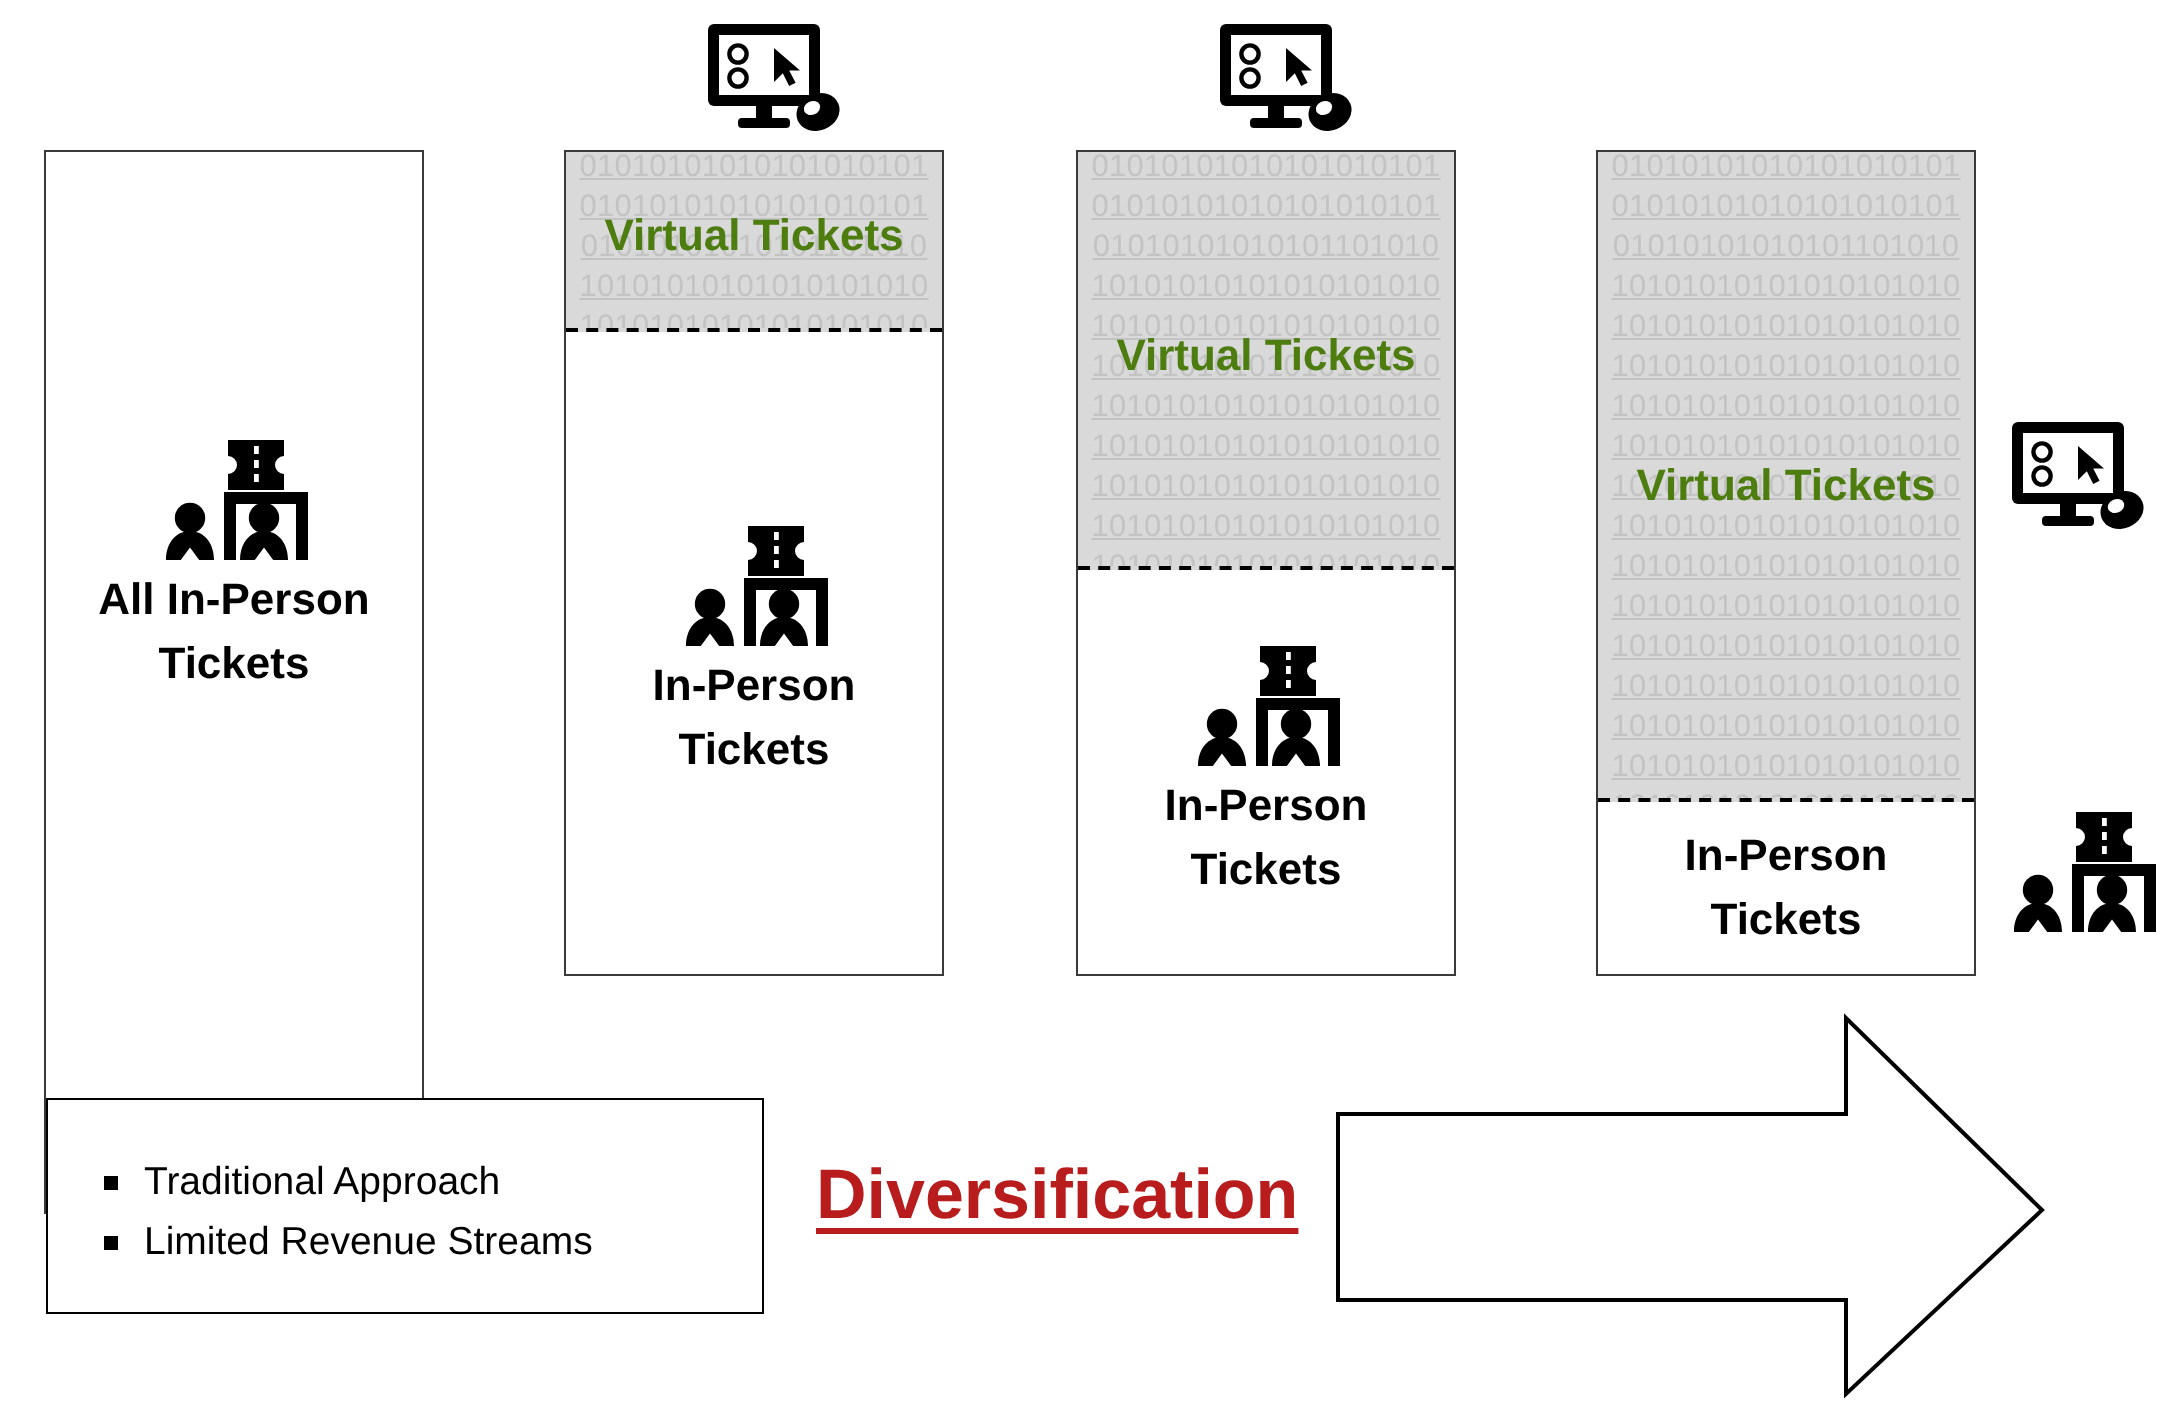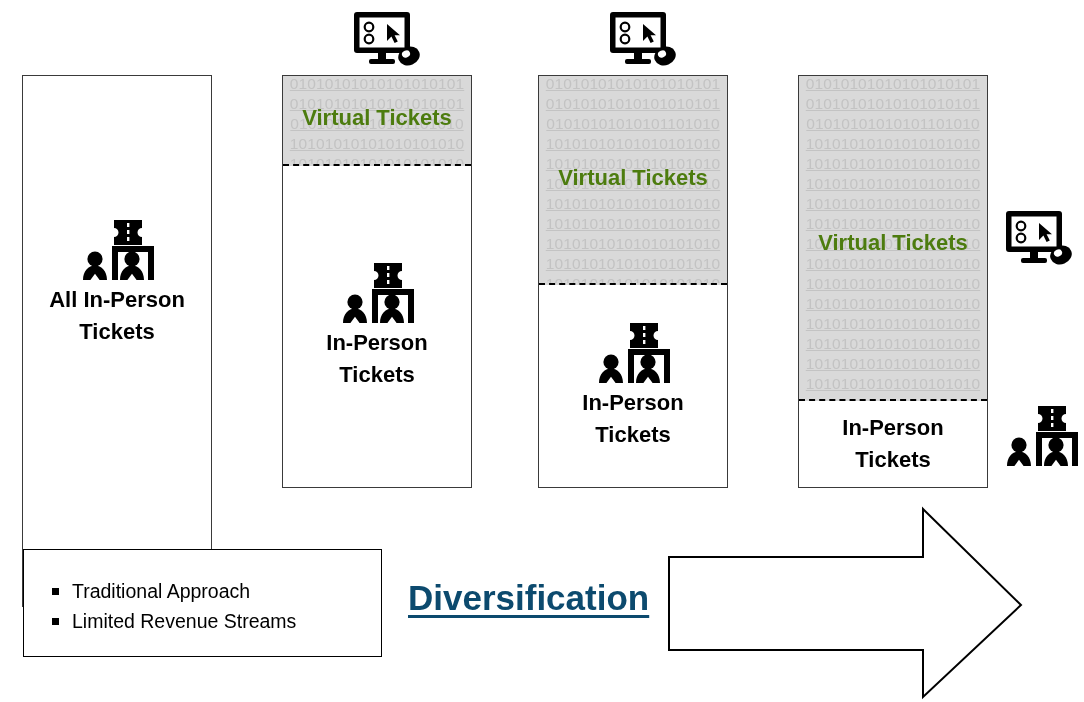--- a/index.html
+++ b/index.html
@@ -92,21 +92,21 @@
     position:absolute;
     left:2px;top:12px;
     width:7px;height:7px;
     background:#000000;
   }
 
   .diversification{
     position:absolute;
     font-size:35px;
     font-weight:bold;
-    color:#0c4a6e;
+    color:#b91c1c;
     text-decoration:underline;
     text-underline-offset:5px;
     white-space:nowrap;
   }
 
   .arrow-svg{position:absolute;left:655px;top:498px;}
 </style>
 </head>
 <body>
 

